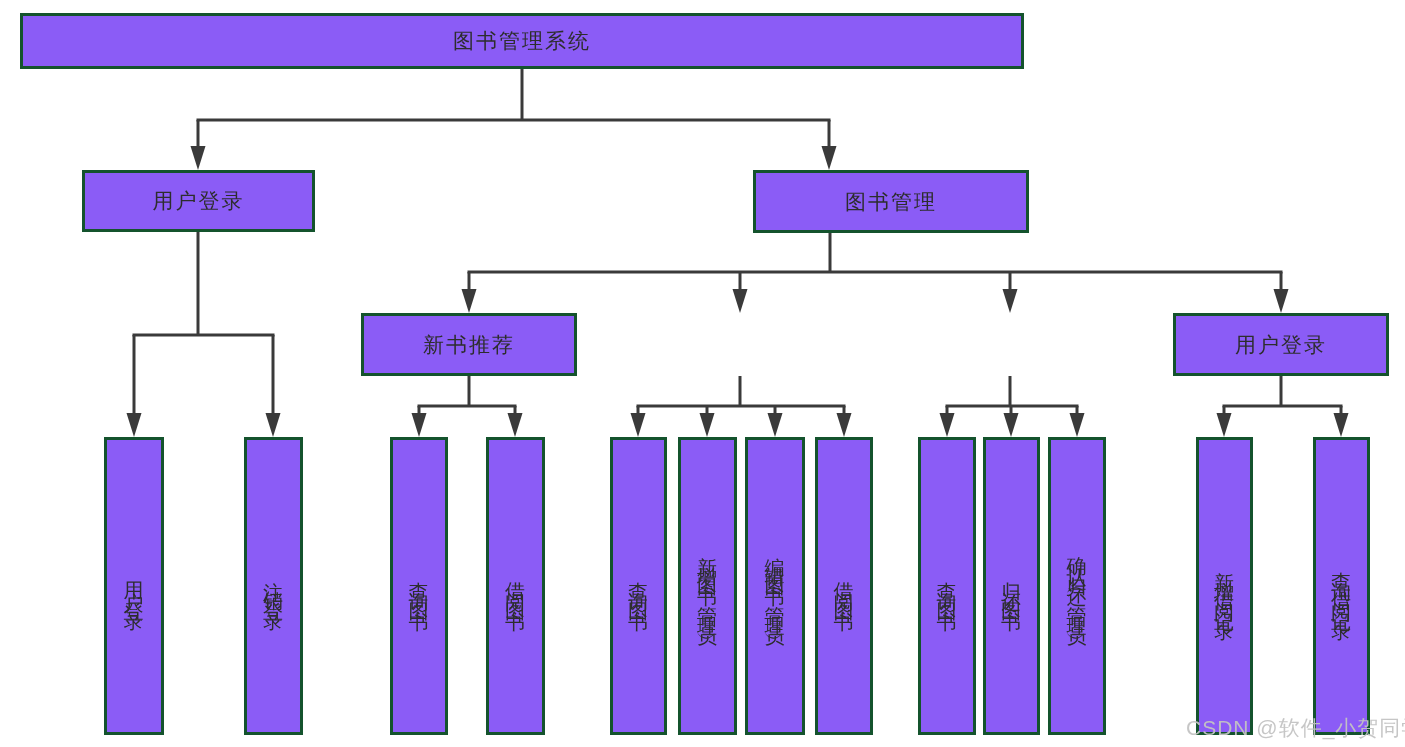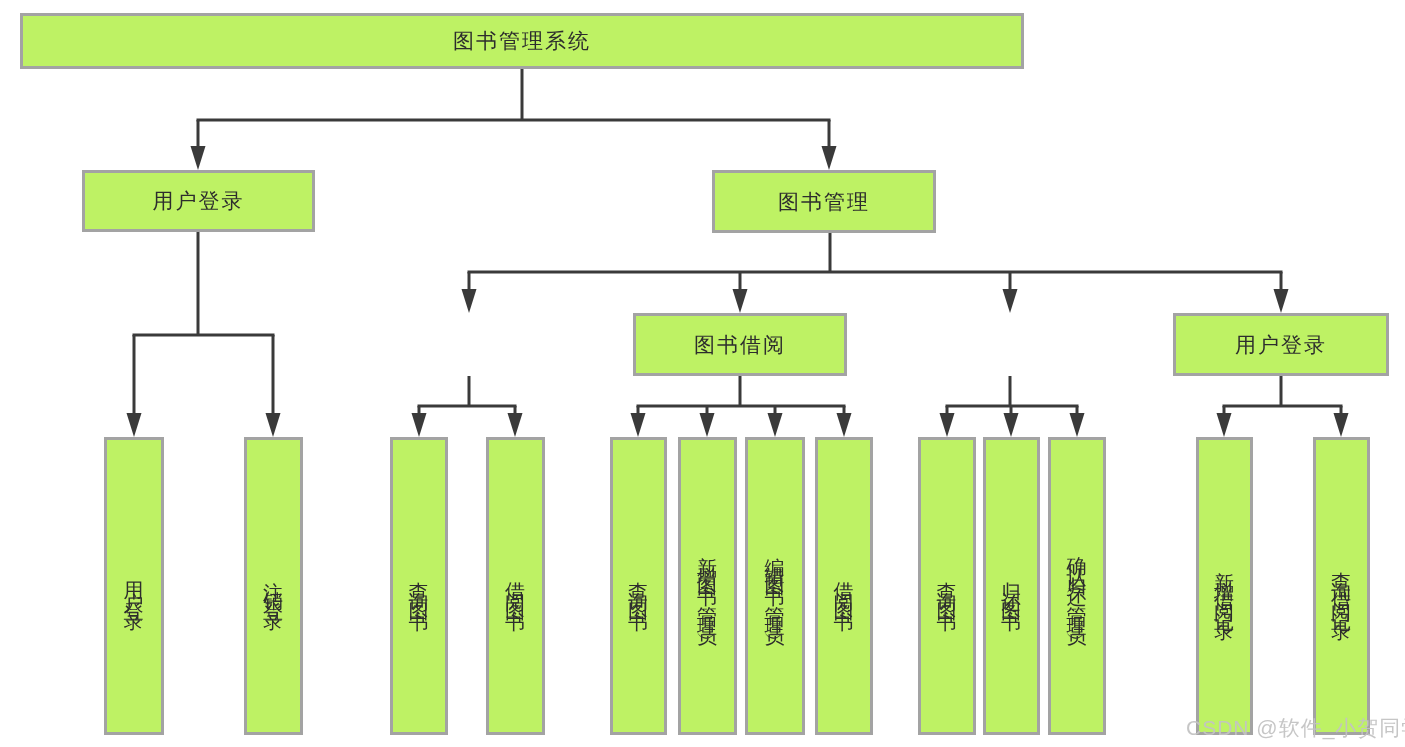--- a/index.html
+++ b/index.html
@@ -7,22 +7,22 @@
     position:relative;
     width:1405px;height:747px;
     background:#ffffff;
     font-family:"Liberation Sans", sans-serif;
     overflow:hidden;
   }
   #connectors{position:absolute;left:0;top:0;z-index:1;}
   .box{
     position:absolute;
     box-sizing:border-box;
-    border:3px solid #a3a3a3;
-    background:#bef264;
+    border:3px solid #14532d;
+    background:#8b5cf6;
     display:flex;
     align-items:center;
     justify-content:center;
     color:#2d2d2d;
     font-size:21px;
     letter-spacing:2px;
     z-index:2;
     font-weight:500;
   }
   .vt{
@@ -99,23 +99,23 @@
       <line x1="1222.5" y1="406" x2="1342.5" y2="406" stroke="#3a3a3a" stroke-width="3"></line>
       <line x1="1224" y1="406" x2="1224" y2="417" stroke="#3a3a3a" stroke-width="3"></line>
       <polygon points="1224,437 1216.5,413 1231.5,413" fill="#3a3a3a"></polygon>
       <line x1="1341" y1="406" x2="1341" y2="417" stroke="#3a3a3a" stroke-width="3"></line>
       <polygon points="1341,437 1333.5,413 1348.5,413" fill="#3a3a3a"></polygon>
     </svg>
 
   <div class="box" style="left:20px;top:13px;width:1004px;height:56px">图书管理系统</div>
 
   <div class="box" style="left:82px;top:170px;width:233px;height:62px">用户登录</div>
-  <div class="box" style="left:712px;top:170px;width:224px;height:63px">图书管理</div>
+  <div class="box" style="left:753px;top:170px;width:276px;height:63px">图书管理</div>
 
-  <div class="box" style="left:633px;top:313px;width:214px;height:63px">图书借阅</div>
+  <div class="box" style="left:361px;top:313px;width:216px;height:63px">新书推荐</div>
   <div class="box" style="left:1173px;top:313px;width:216px;height:63px">用户登录</div>
 
   <div class="box" style="left:104px;top:437px;width:60px;height:298px">
     <span class="vt">用户登录</span>
   </div>
   <div class="box" style="left:244px;top:437px;width:59px;height:298px">
     <span class="vt">注销登录</span>
   </div>
 
   <div class="box" style="left:390px;top:437px;width:58px;height:298px">

